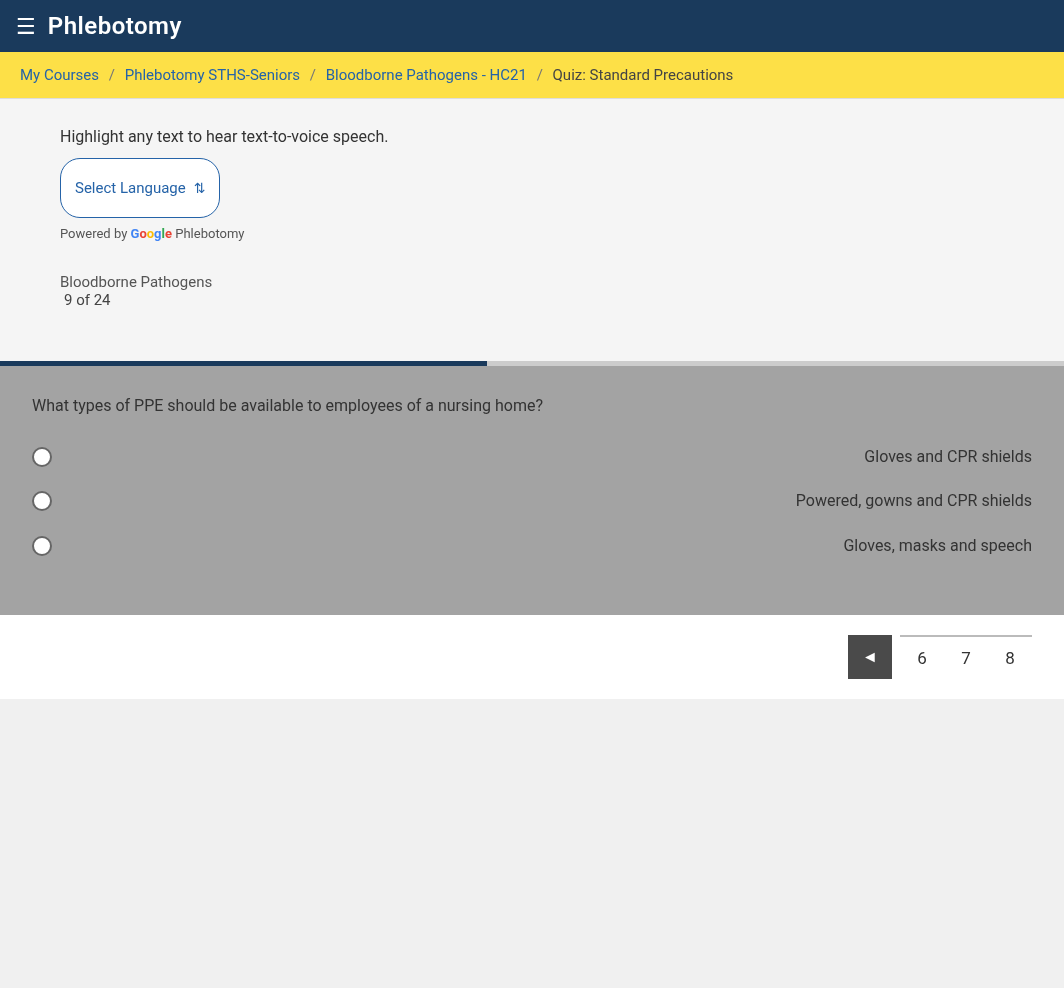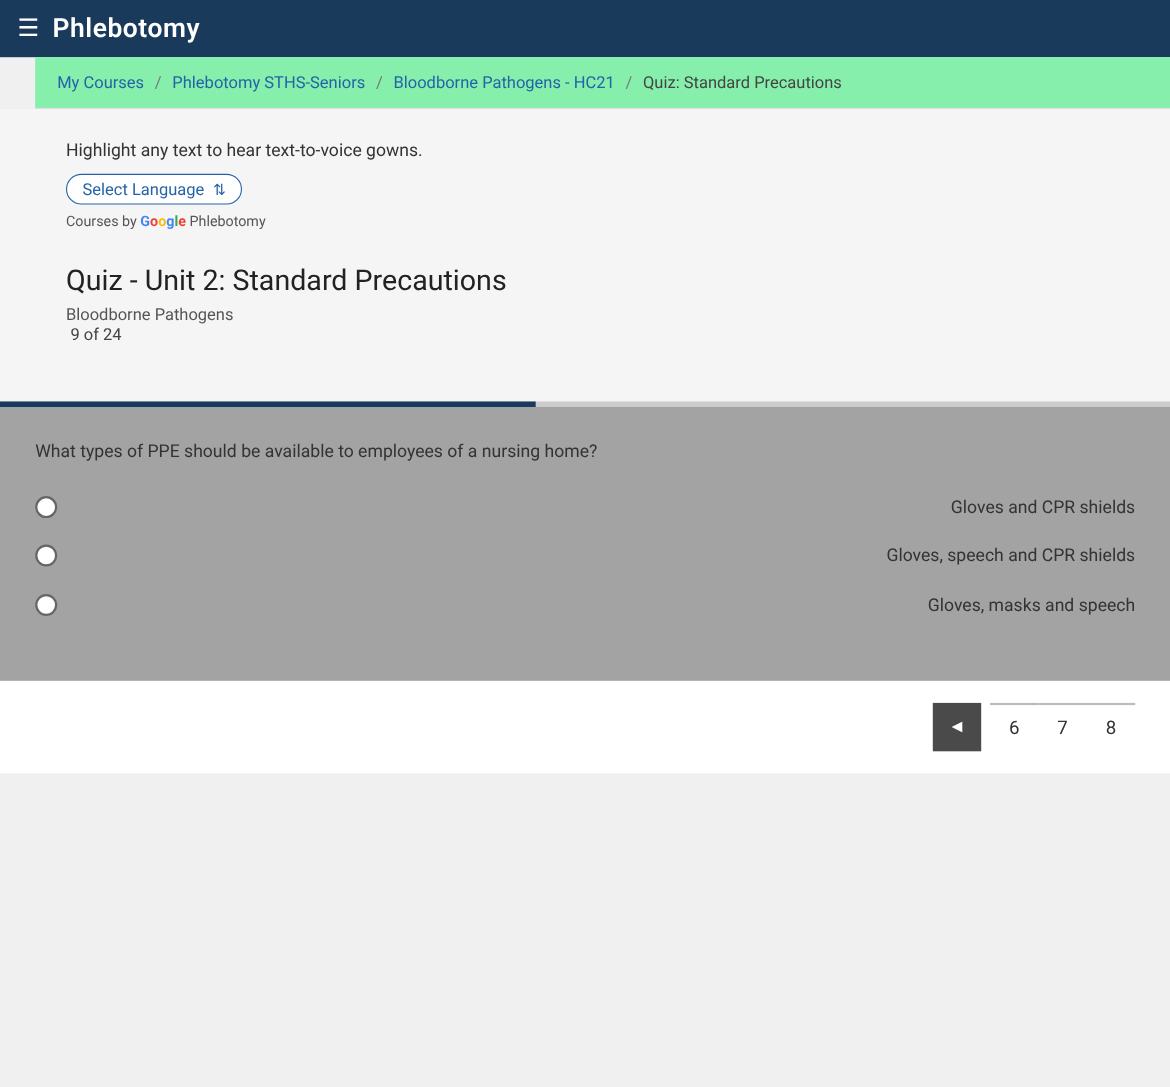--- a/index.html
+++ b/index.html
@@ -34,29 +34,28 @@
 
     .header-title {
       color: white;
       font-size: 24px;
       font-weight: 600;
       letter-spacing: 0.5px;
     }
 
     
     .breadcrumb-bar {
-      background: #86efac;
+      background: #fde047;
       padding: 14px 20px;
       border-bottom: 1px solid #ddd;
       font-size: 15px;
       color: #444;
       white-space: nowrap;
       overflow: hidden;
       text-overflow: ellipsis;
-      margin-left: 32px;
     }
 
     .breadcrumb-bar a {
       color: #2563a8;
       text-decoration: none;
     }
 
     .breadcrumb-separator {
       margin: 0 6px;
       color: #777;
@@ -77,21 +76,21 @@
       font-size: 16px;
       color: #333;
       margin-bottom: 12px;
     }
 
     .language-select-wrapper {
       display: inline-flex;
       align-items: center;
       border: 1.5px solid #2563a8;
       border-radius: 20px;
-      padding: 4px 14px;
+      padding: 20px 14px;
       background: white;
       cursor: pointer;
       margin-bottom: 8px;
     }
 
     .language-select-label {
       color: #2563a8;
       font-size: 15px;
       margin-right: 8px;
     }
@@ -247,53 +246,52 @@
   <a href="#">Phlebotomy STHS-Seniors</a>
   <span class="breadcrumb-separator"> / </span>
   <a href="#">Bloodborne Pathogens - HC21</a>
   <span class="breadcrumb-separator"> / </span>
   <span>Quiz: Standard Precautions</span>
 </div>
 
 <div class="main-content">
 
   <div class="tts-section">
-    <div class="tts-hint">Highlight any text to hear text-to-voice gowns.</div>
+    <div class="tts-hint">Highlight any text to hear text-to-voice speech.</div>
     <div class="language-select-wrapper">
       <span class="language-select-label">Select Language</span>
       <span class="language-select-arrow">⇅</span>
     </div>
     <div class="powered-by">
-      <span>Courses by </span><span class="google-text"><span class="g-blue">G</span><span class="g-red">o</span><span class="g-yellow">o</span><span class="g-blue">g</span><span class="g-green">l</span><span class="g-red">e</span></span><span> Phlebotomy</span>
+      <span>Powered by </span><span class="google-text"><span class="g-blue">G</span><span class="g-red">o</span><span class="g-yellow">o</span><span class="g-blue">g</span><span class="g-green">l</span><span class="g-red">e</span></span><span> Phlebotomy</span>
     </div>
   </div>
 
   <div class="quiz-info-section">
-    <div class="quiz-title">Quiz - Unit 2: Standard Precautions</div>
     <div class="quiz-subtitle">Bloodborne Pathogens</div>
     <div class="quiz-progress-text">9 of 24</div>
   </div>
 </div>
 
 <div class="section-divider">
   <div class="section-divider-fill"></div>
 </div>
 
 <div class="question-section">
   <div class="question-text">What types of PPE should be available to employees of a nursing home?</div>
 
   <div class="answer-option">
     <div class="radio-circle"></div>
     <span class="option-text">Gloves and CPR shields</span>
   </div>
 
 
   <div class="answer-option">
     <div class="radio-circle"></div>
-    <span class="option-text">Gloves, speech and CPR shields</span>
+    <span class="option-text">Powered, gowns and CPR shields</span>
   </div>
 
   <div class="answer-option">
     <div class="radio-circle"></div>
     <span class="option-text">Gloves, masks and speech</span>
   </div>
 </div>
 
 <div class="pagination-section">
   <button class="page-prev-btn">◄</button>

